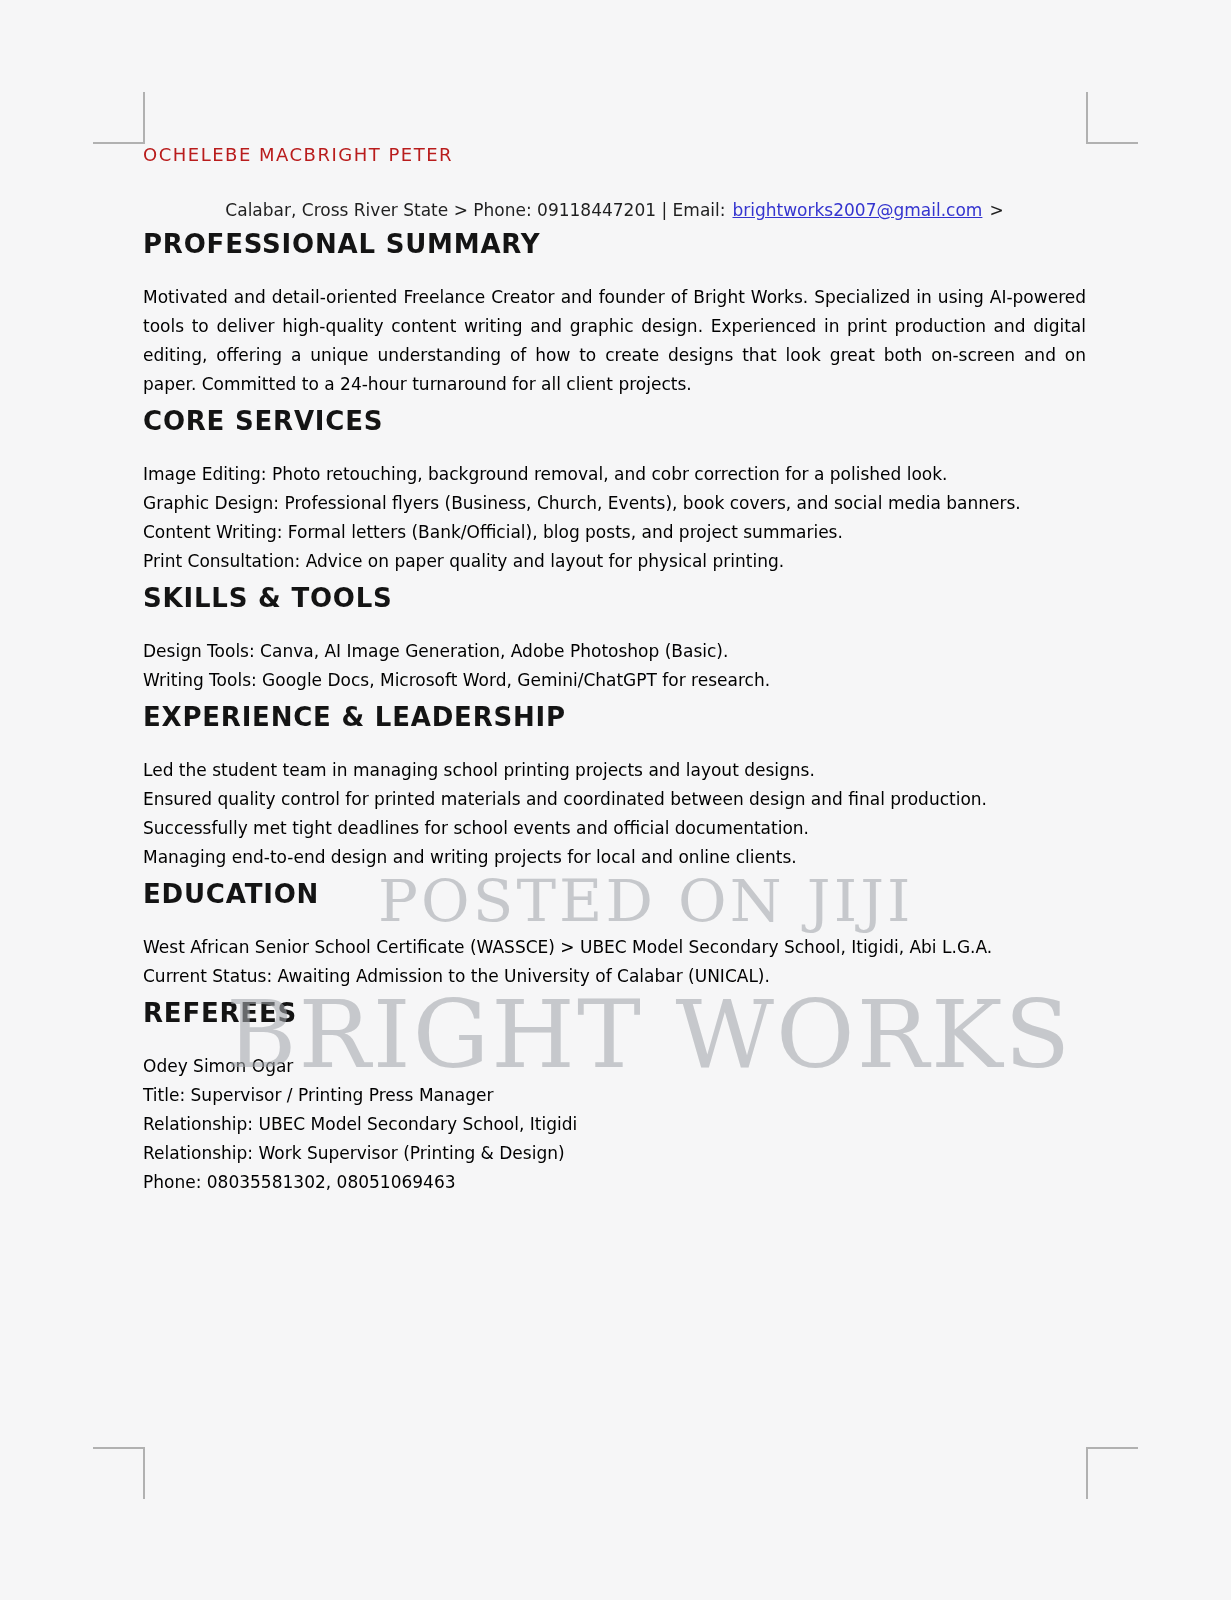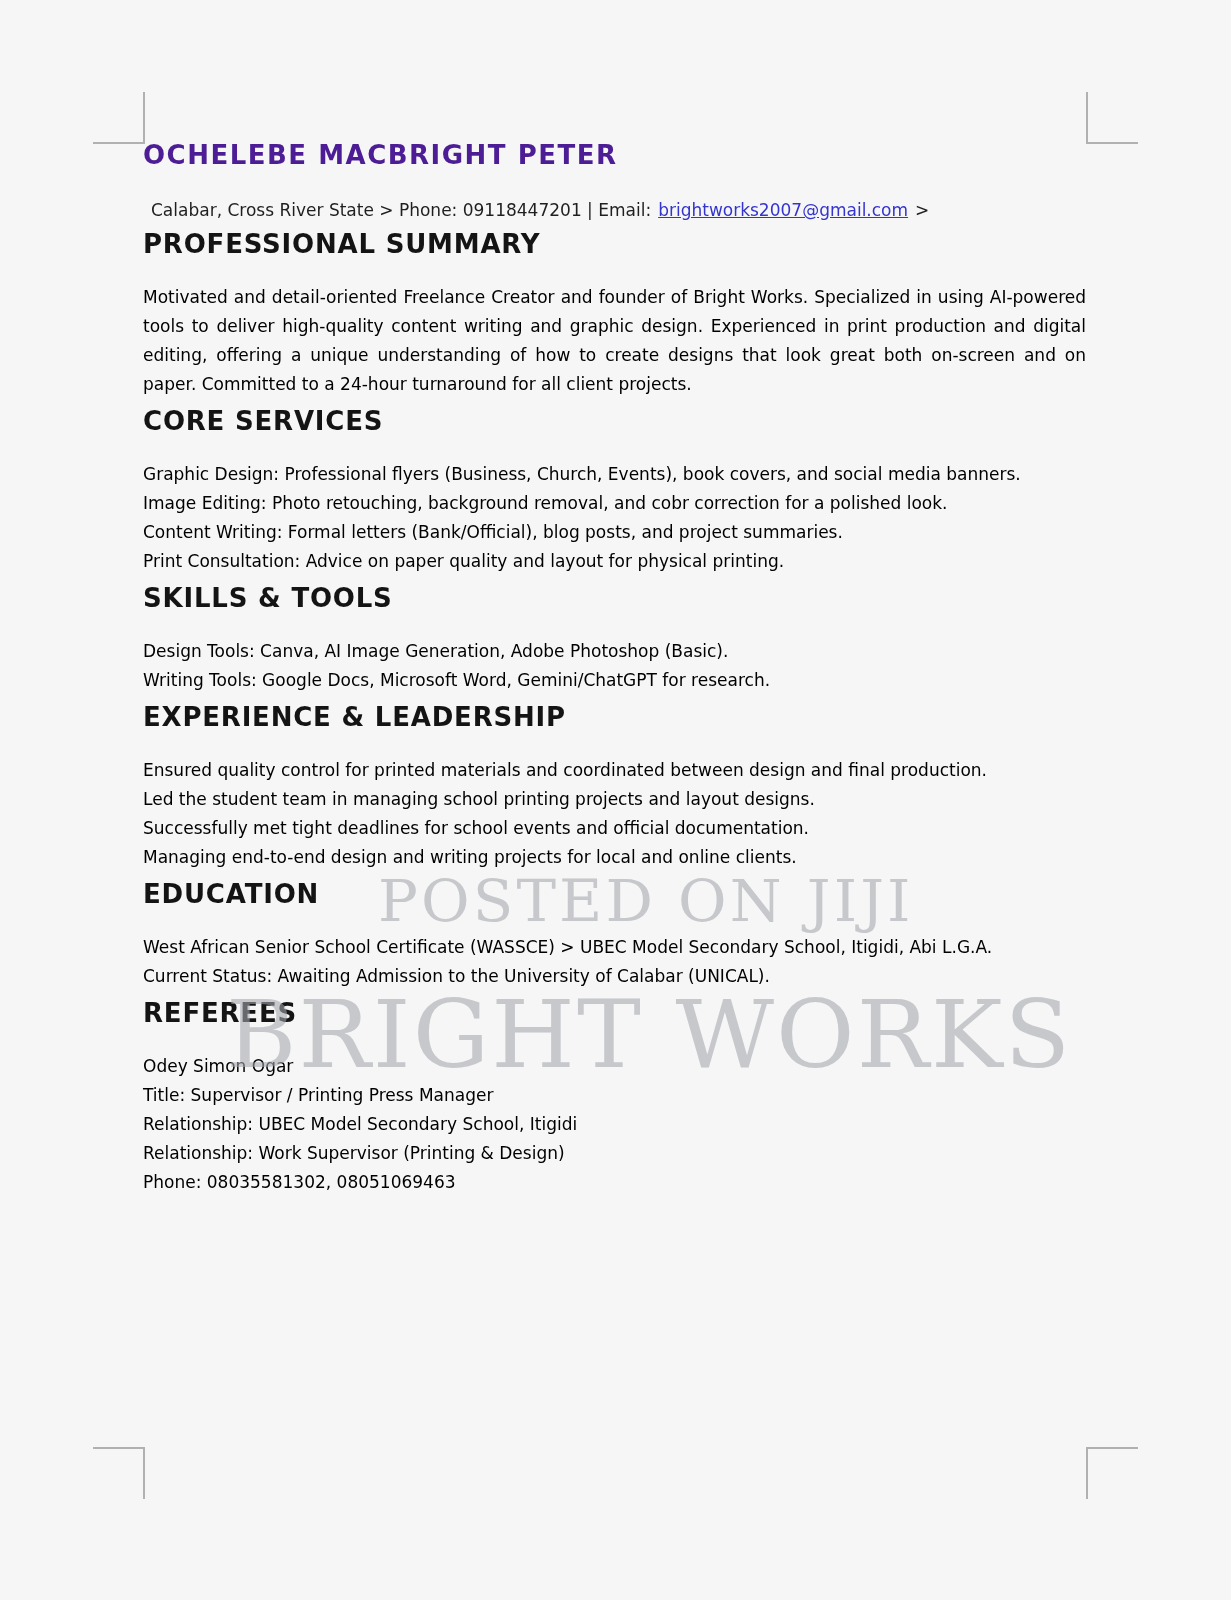--- a/index.html
+++ b/index.html
@@ -28,31 +28,32 @@
   .mark.br { left: 1086px; top: 1447px; border-left: 2px solid #b1b1b1; border-top: 2px solid #b1b1b1; }
 
   .content {
     position: absolute;
     left: 143px;
     top: 138px;
     width: 943px;
   }
   h1.resume-name {
     margin: 0 0 26px 0;
-    font-size: 26px;
+    font-size: 18px;
     line-height: 34px;
-    font-weight: bold;
+    font-weight: normal;
     letter-spacing: 1.5px;
-    color: #4c1d95;
+    color: #b91c1c;
   }
   p.contact {
-    margin: 0 0 8px 8px;
+    margin: 0 0 8px 0;
     font-size: 17px;
     line-height: 24px;
     white-space: nowrap;
+    text-align: center;
   }
   a.email-link {
     color: #3434cf;
     text-decoration: underline;
     margin: 0 7px;
     cursor: pointer;
   }
   h2.section-heading {
     margin: 2px 0 25px 0;
     font-size: 26px;
@@ -111,36 +112,36 @@
 
     <p class="contact"><span>Calabar, Cross River State &gt; Phone: 09118447201 | Email:</span><a class="email-link">brightworks2007@gmail.com</a><span>&gt;</span></p>
 
     <section>
       <h2 class="section-heading">PROFESSIONAL SUMMARY</h2>
       <p class="body-line">Motivated and detail-oriented Freelance Creator and founder of Bright Works. Specialized in using AI-powered tools to deliver high-quality content writing and graphic design. Experienced in print production and digital editing, offering a unique understanding of how to create designs that look great both on-screen and on paper. Committed to a 24-hour turnaround for all client projects.</p>
     </section>
 
     <section>
       <h2 class="section-heading">CORE SERVICES</h2>
+      <p class="body-line">Image Editing: Photo retouching, background removal, and cobr correction for a polished look.</p>
       <p class="body-line">Graphic Design: Professional flyers (Business, Church, Events), book covers, and social media banners.</p>
-      <p class="body-line">Image Editing: Photo retouching, background removal, and cobr correction for a polished look.</p>
       <p class="body-line">Content Writing: Formal letters (Bank/Official), blog posts, and project summaries.</p>
       <p class="body-line">Print Consultation: Advice on paper quality and layout for physical printing.</p>
     </section>
 
     <section>
       <h2 class="section-heading">SKILLS &amp; TOOLS</h2>
       <p class="body-line">Design Tools: Canva, AI Image Generation, Adobe Photoshop (Basic).</p>
       <p class="body-line">Writing Tools: Google Docs, Microsoft Word, Gemini/ChatGPT for research.</p>
     </section>
 
     <section>
       <h2 class="section-heading">EXPERIENCE &amp; LEADERSHIP</h2>
+      <p class="body-line">Led the student team in managing school printing projects and layout designs.</p>
       <p class="body-line">Ensured quality control for printed materials and coordinated between design and final production.</p>
-      <p class="body-line">Led the student team in managing school printing projects and layout designs.</p>
       <p class="body-line">Successfully met tight deadlines for school events and official documentation.</p>
       <p class="body-line">Managing end-to-end design and writing projects for local and online clients.</p>
     </section>
 
     <section>
       <h2 class="section-heading">EDUCATION</h2>
       <p class="body-line">West African Senior School Certificate (WASSCE) &gt; UBEC Model Secondary School, Itigidi, Abi L.G.A.</p>
       <p class="body-line">Current Status: Awaiting Admission to the University of Calabar (UNICAL).</p>
     </section>
 

